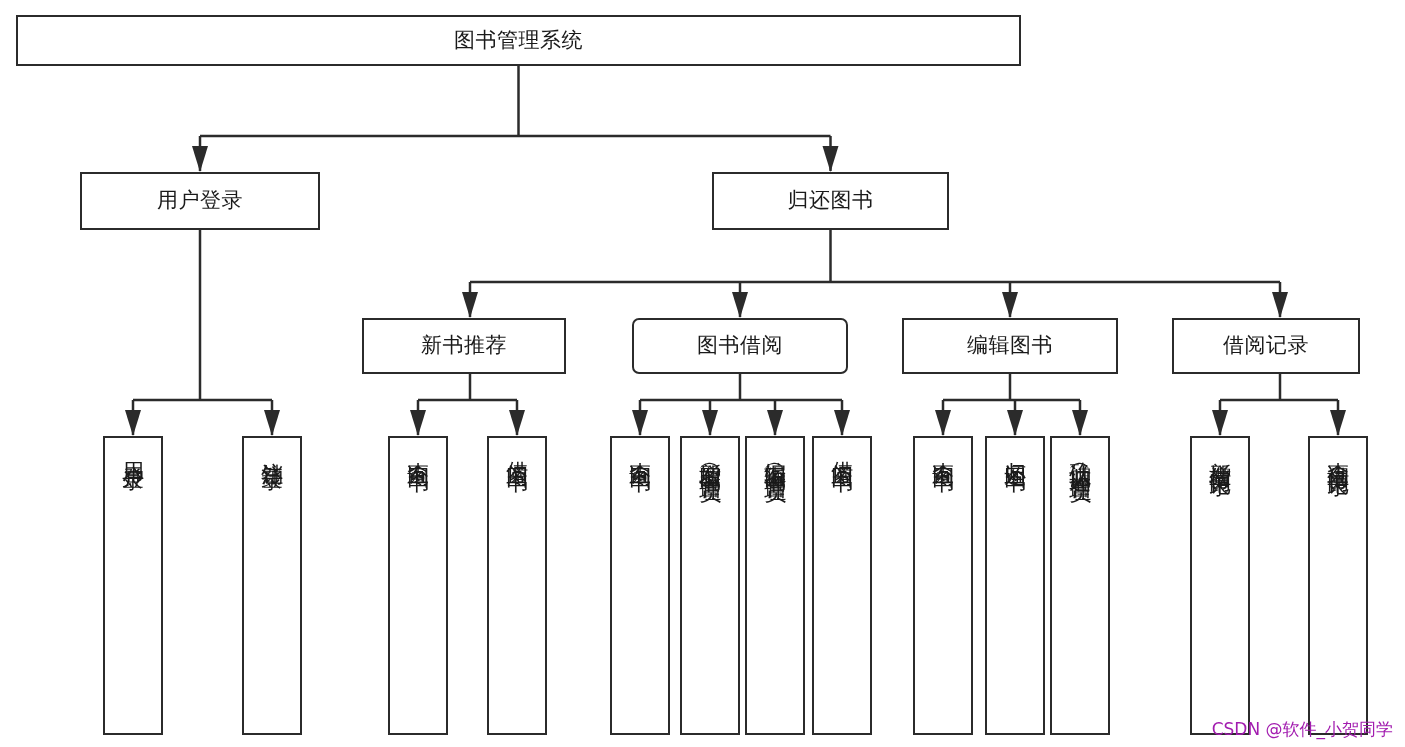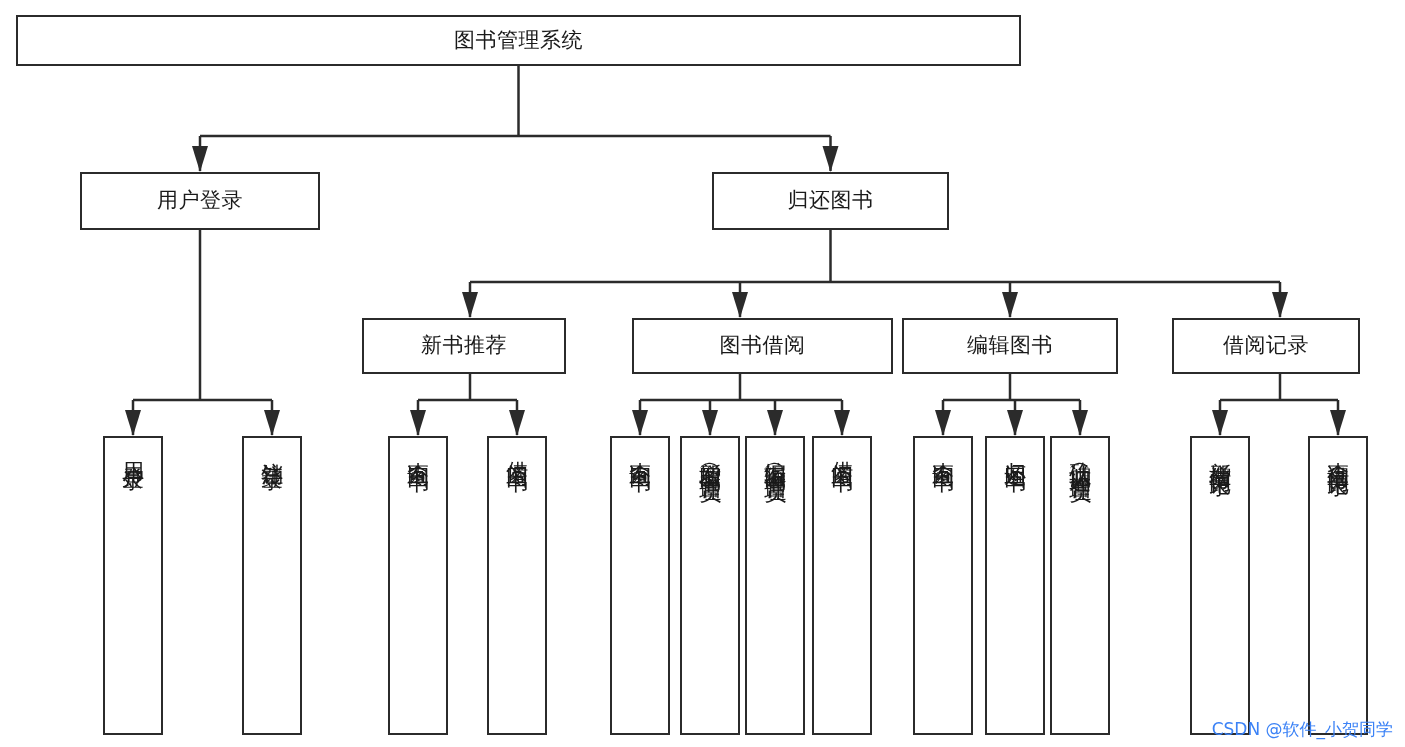--- a/index.html
+++ b/index.html
@@ -56,21 +56,21 @@
     text-orientation: upright;
     font-size: 22px;
     letter-spacing: 3px;
     white-space: nowrap;
   }
   #watermark {
     position: absolute;
     right: 12px;
     bottom: 6px;
     font-size: 17px;
-    color: #3b82f6;
+    color: #a21caf;
     z-index: 5;
     white-space: nowrap;
     font-family: "DejaVu Sans", "Liberation Sans", sans-serif;
   }
 </style>
 </head>
 <body>
 
 <div id="stage">
   <svg id="edges" viewBox="0 0 1405 747" xmlns="http://www.w3.org/2000/svg">
@@ -133,21 +133,21 @@
       </div>
       <div class="node horiz" style="left: 80px; top: 172px; width: 240px; height: 58px;">
         <span class="lbl">用户登录</span>
       </div>
       <div class="node horiz" style="left: 712px; top: 172px; width: 237px; height: 58px;">
         <span class="lbl">归还图书</span>
       </div>
       <div class="node horiz" style="left: 362px; top: 318px; width: 204px; height: 56px;">
         <span class="lbl">新书推荐</span>
       </div>
-      <div class="node horiz" style="left: 632px; top: 318px; width: 261px; height: 56px;">
+      <div class="node horiz" style="left: 632px; top: 318px; width: 216px; height: 56px; border-radius: 7px;">
         <span class="lbl">图书借阅</span>
       </div>
       <div class="node horiz" style="left: 902px; top: 318px; width: 216px; height: 56px;">
         <span class="lbl">编辑图书</span>
       </div>
       <div class="node horiz" style="left: 1172px; top: 318px; width: 188px; height: 56px; font-family: Liberation Serif, serif;">
         <span class="lbl">借阅记录</span>
       </div>
       <div class="node vert" style="left: 103px; top: 436px; width: 60px; height: 299px;">
         <span class="lbl">用户登录</span>

